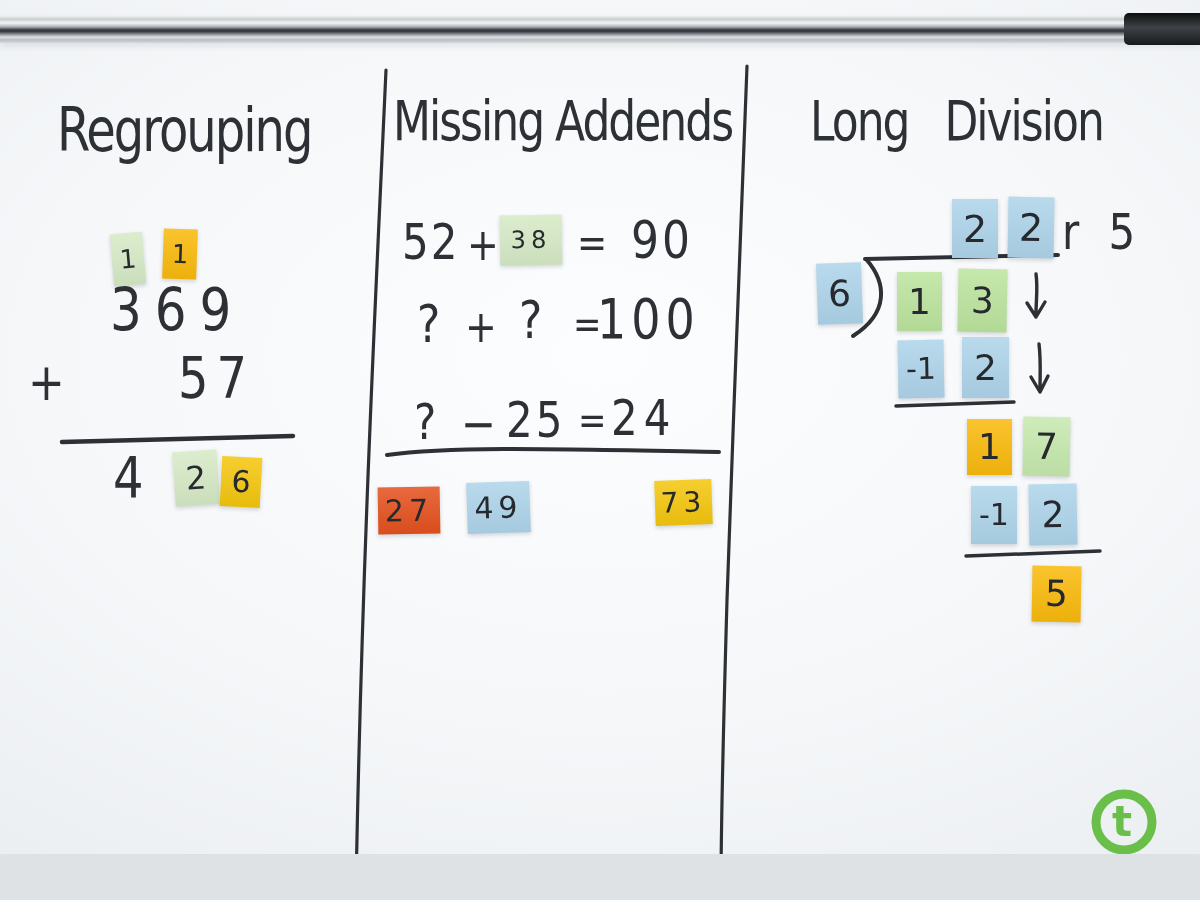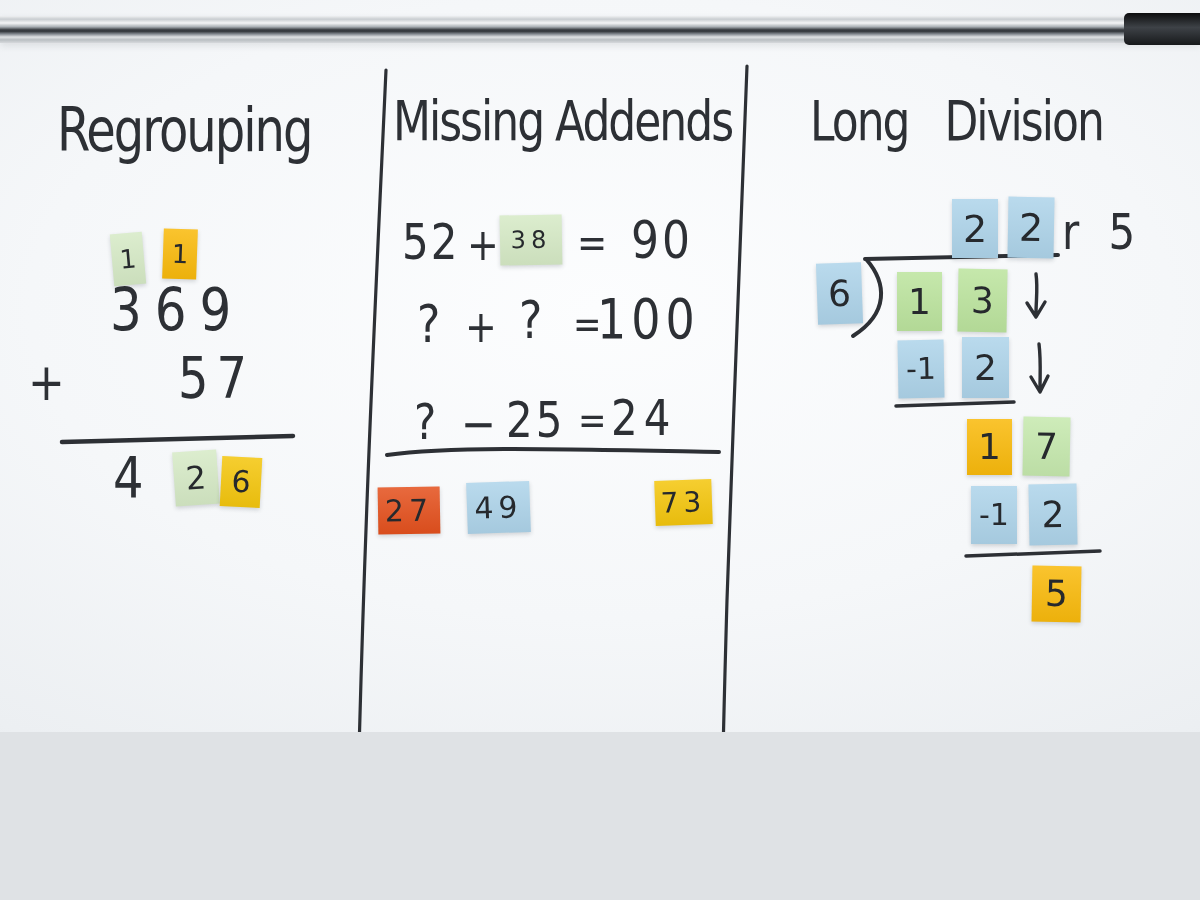--- a/index.html
+++ b/index.html
@@ -1,17 +1,17 @@
 <!DOCTYPE html>
 <html><head>
 <meta charset="utf-8">
 <style>
   html,body { margin:0; padding:0; background:#dfe2e5; }
   .board {
-    position:relative; width:1200px; height:732px; overflow:hidden;
+    position:relative; width:1200px; height:854px; overflow:hidden;
     background: radial-gradient(ellipse 95% 85% at 50% 42%, #fcfdfe 0%, #f5f7f9 50%, #eceff2 85%, #e6e9ec 100%);
     font-family:"DejaVu Sans", sans-serif;
     text-align:right;
   }
   
   .rail {
     position:absolute; left:0; top:16px; width:1200px; height:27px;
     background: linear-gradient(180deg,
       #eef0f1 0%, #c9cdd1 12%, #f4f5f6 26%, #aab0b5 40%,
       #45494e 50%, #2e3236 56%, #7d838a 66%, #dfe2e4 78%,

